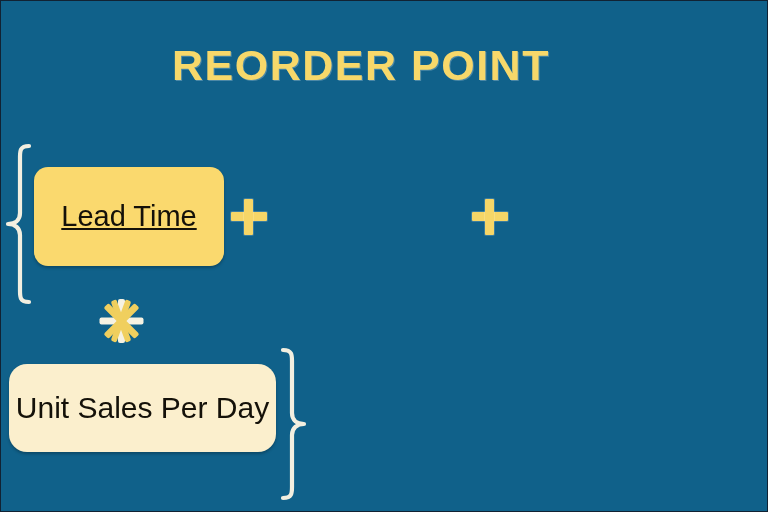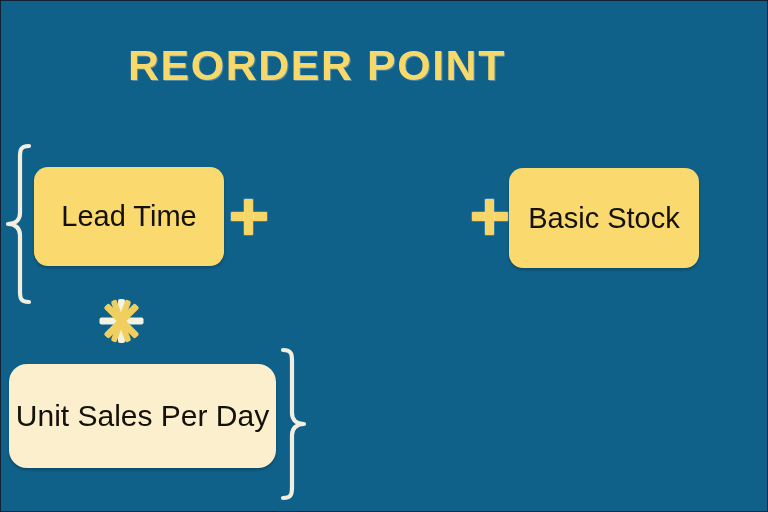--- a/index.html
+++ b/index.html
@@ -26,43 +26,44 @@
     top: 40px;
     width: 632px;
     text-align: center;
     font-size: 43px;
     font-weight: bold;
     letter-spacing: 1.5px;
     color: #f7d86a;
     text-shadow: 1px 1px 0 rgba(255,255,255,0.25);
     white-space: nowrap;
     user-select: none;
+    padding-left: 44px;
   }
 
   
   .term-box {
     position: absolute;
     display: flex;
     align-items: center;
     justify-content: center;
     box-sizing: border-box;
     border-radius: 14px;
     color: #141109;
     font-size: 29px;
     font-weight: normal;
     white-space: nowrap;
     box-shadow: 0 2px 3px rgba(0,0,0,0.25);
   }
-  .term-box.gold  { background: #fad96e; }
+  .term-box.gold  { background: #fad96e; text-decoration: underline; }
   .term-box.cream { background: #fbefcd; font-size: 30px; }
 
   #box-lead-time     { left: 33px;  top: 166px; width: 190px; height: 99px; }
   #box-safety-stock  { left: 270px; top: 167px; width: 190px; height: 99px; }
   #box-basic-stock   { left: 508px; top: 167px; width: 190px; height: 100px; }
-  #box-unit-sales    { left: 8px;   top: 363px; width: 267px; height: 104px; border-radius: 18px; }
+  #box-unit-sales    { left: 8px;   top: 363px; width: 267px; height: 88px; border-radius: 18px; }
 
   
   .plus {
     position: absolute;
     width: 36px;
     height: 36px;
   }
   .plus::before, .plus::after {
     content: "";
     position: absolute;
@@ -129,23 +130,20 @@
 
   <div class="term-box gold" id="box-lead-time" style="color: rgb(20, 17, 9); background: rgb(250, 217, 110);">
     <span>Lead Time</span>
   </div>
 
   <div class="plus" id="plus-1"></div>
 
 
   <div class="plus" id="plus-2"></div>
 
-  <div class="term-box gold" id="box-basic-stock" style="color: rgb(20, 17, 9); background: rgb(250, 217, 110);">
-    <span>Basic Stock</span>
-  </div>
 
   <div class="asterisk" id="multiply-op">
     <span class="w1"></span>
     <span class="w2"></span>
     <span class="g1"></span>
     <span class="g2"></span>
     <span class="g3"></span>
     <span class="g4"></span>
   </div>
 

